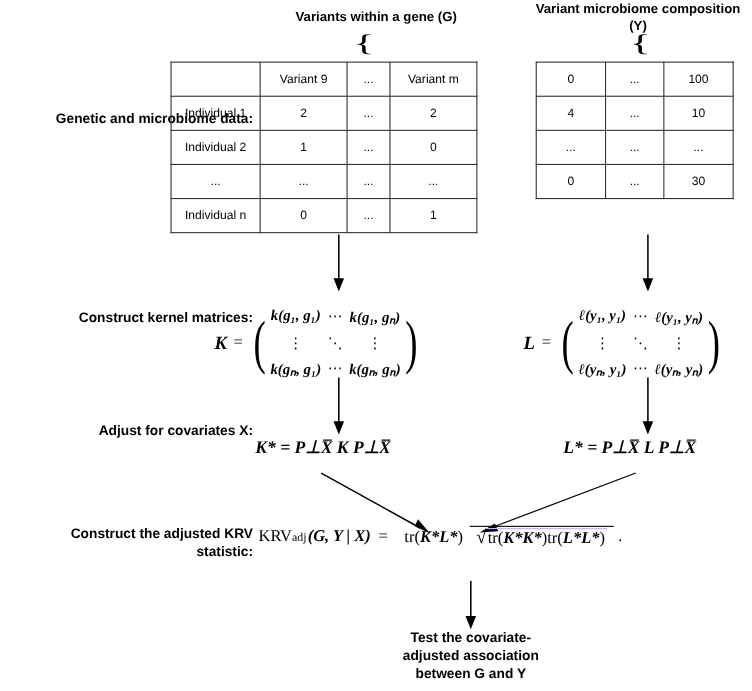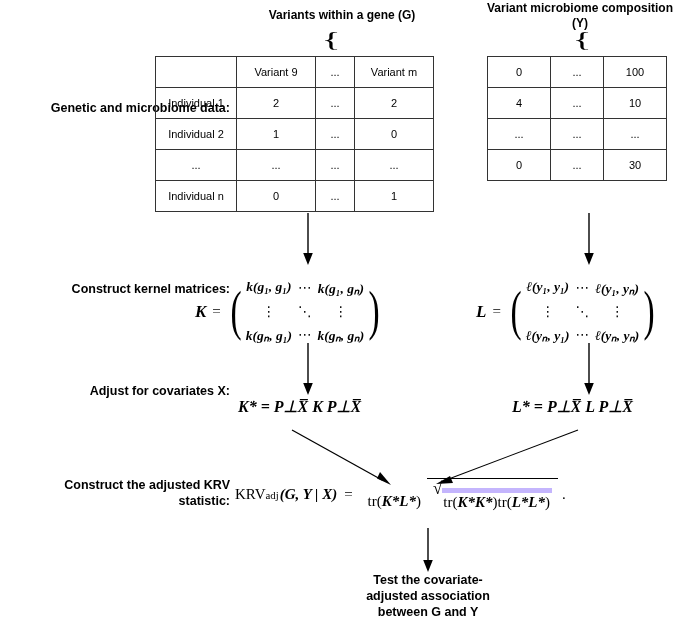--- a/index.html
+++ b/index.html
@@ -112,21 +112,21 @@
     flex-direction: row;
     align-items: flex-end;
     vertical-align: middle;
     margin: 0 2px;
   }
   .frac .num { padding: 0 6px 1px 6px; }
   .frac .den { padding: 1px 6px 0 6px; border-top: 1px solid #000; }
 
   .sqrt-wrap { display: inline-flex; align-items: stretch; }
   .sqrt-sym { font-family: "Liberation Serif", serif; font-size: 17px; line-height: 1.05; }
-  .sqrt-body { border-top: 5px solid #c4b5fd; padding: 1px 2px 0 1px; margin-top: 8px; }
+  .sqrt-body { border-top: 1px solid #c4b5fd; padding: 1px 2px 0 1px; }
 
   
   .arrow svg { display: block; }
 
   
   .final {
     font-weight: bold;
     font-size: 12.5px;
     line-height: 16px;
     text-align: center;
@@ -283,21 +283,21 @@
   </svg>
 </div>
 
 <div class="abs arrow" style="left:581px; top:343px;">
   <svg width="16" height="52" viewBox="0 0 16 52">
     <line x1="8" y1="0" x2="8" y2="42" stroke="#000" stroke-width="1.4"></line>
     <polygon points="8,52 3.2,40 12.8,40" fill="#000"></polygon>
   </svg>
 </div>
 
-<div class="abs math" style="left:238px; top:397px; font-size:16px;text-align:center;">
+<div class="abs math" style="left:232px; top:397px; font-size:16px;text-align:center;">
   <span style="font-weight:bold; font-style:italic;">K* = P⊥X̅ K P⊥X̅</span>
 </div>
 
 <div class="abs math" style="left:512px; top:397px; font-size:16px;">
   <span style="font-weight:bold; font-style:italic;">L* = P⊥X̅ L P⊥X̅</span>
 </div>
 
 <div class="abs arrow" style="left:290px; top:428px;">
   <svg width="105" height="62" viewBox="0 0 105 62">
     <line x1="2" y1="2" x2="92" y2="52" stroke="#000" stroke-width="1.3"></line>

